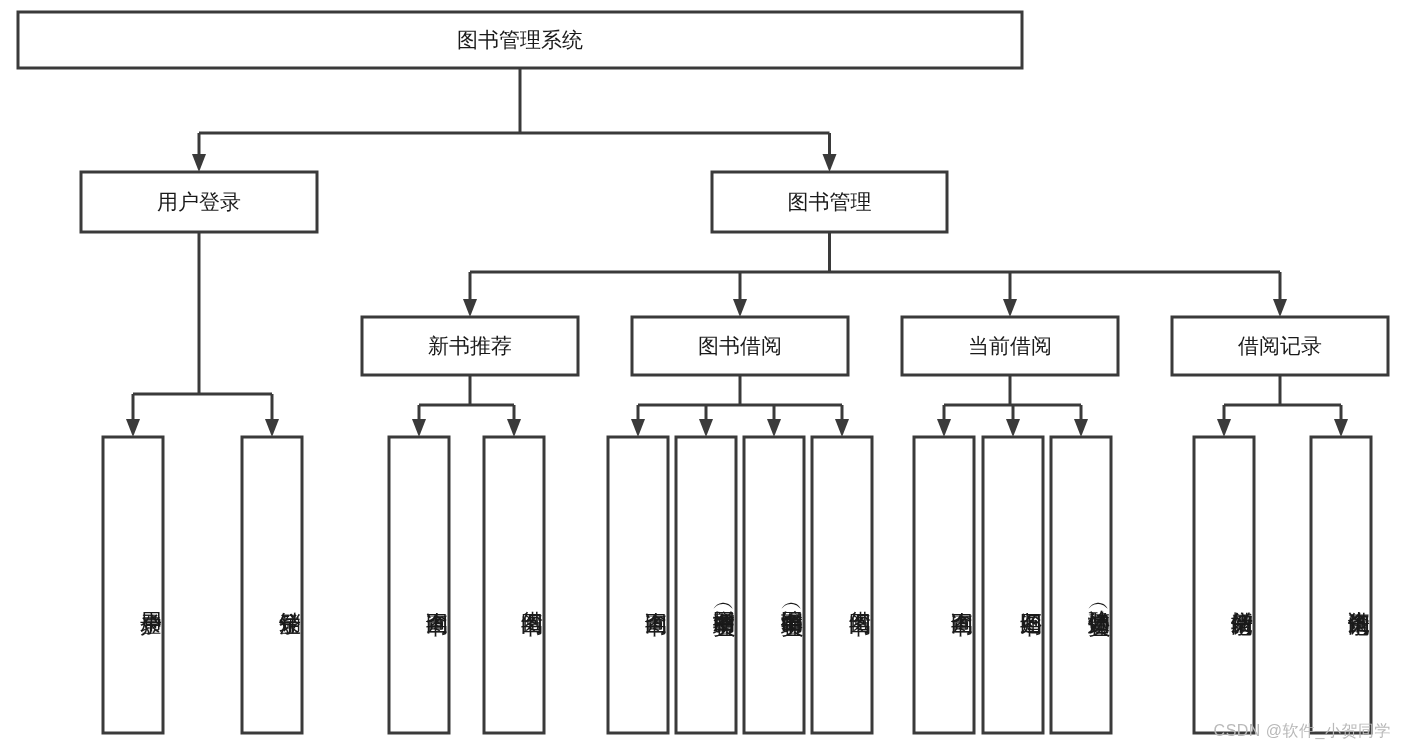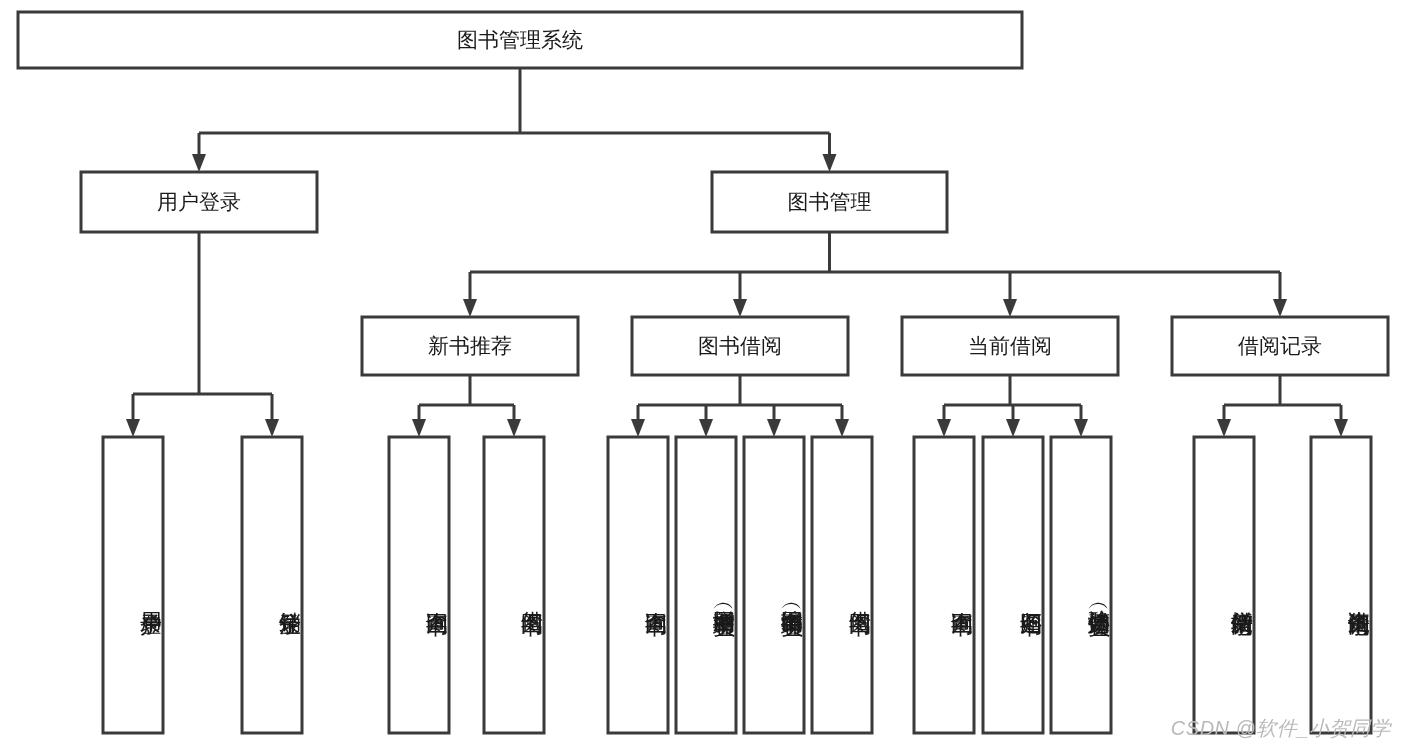--- a/index.html
+++ b/index.html
@@ -62,25 +62,24 @@
     align-items: flex-start;
     justify-content: center;
     white-space: nowrap;
     pointer-events: none;
   }
   .watermark {
     position: absolute;
     right: 14px;
     bottom: 5px;
     font-family: "Liberation Sans", "DejaVu Sans", sans-serif;
-    font-size: 20px;
+    font-size: 16px;
     color: #b9b9b9;
     letter-spacing: 0.5px;
     white-space: nowrap;
-    font-style: italic;
   }
 </style>
 </head>
 <body>
 
 <div id="diagram-root">
   <svg class="flow" viewBox="0 0 1405 747" xmlns="http://www.w3.org/2000/svg">
     <g id="edges-layer">
         <line x1="520" y1="68" x2="520" y2="133" class="connector"></line>
         <line x1="199" y1="133" x2="829.5" y2="133" class="connector"></line>

